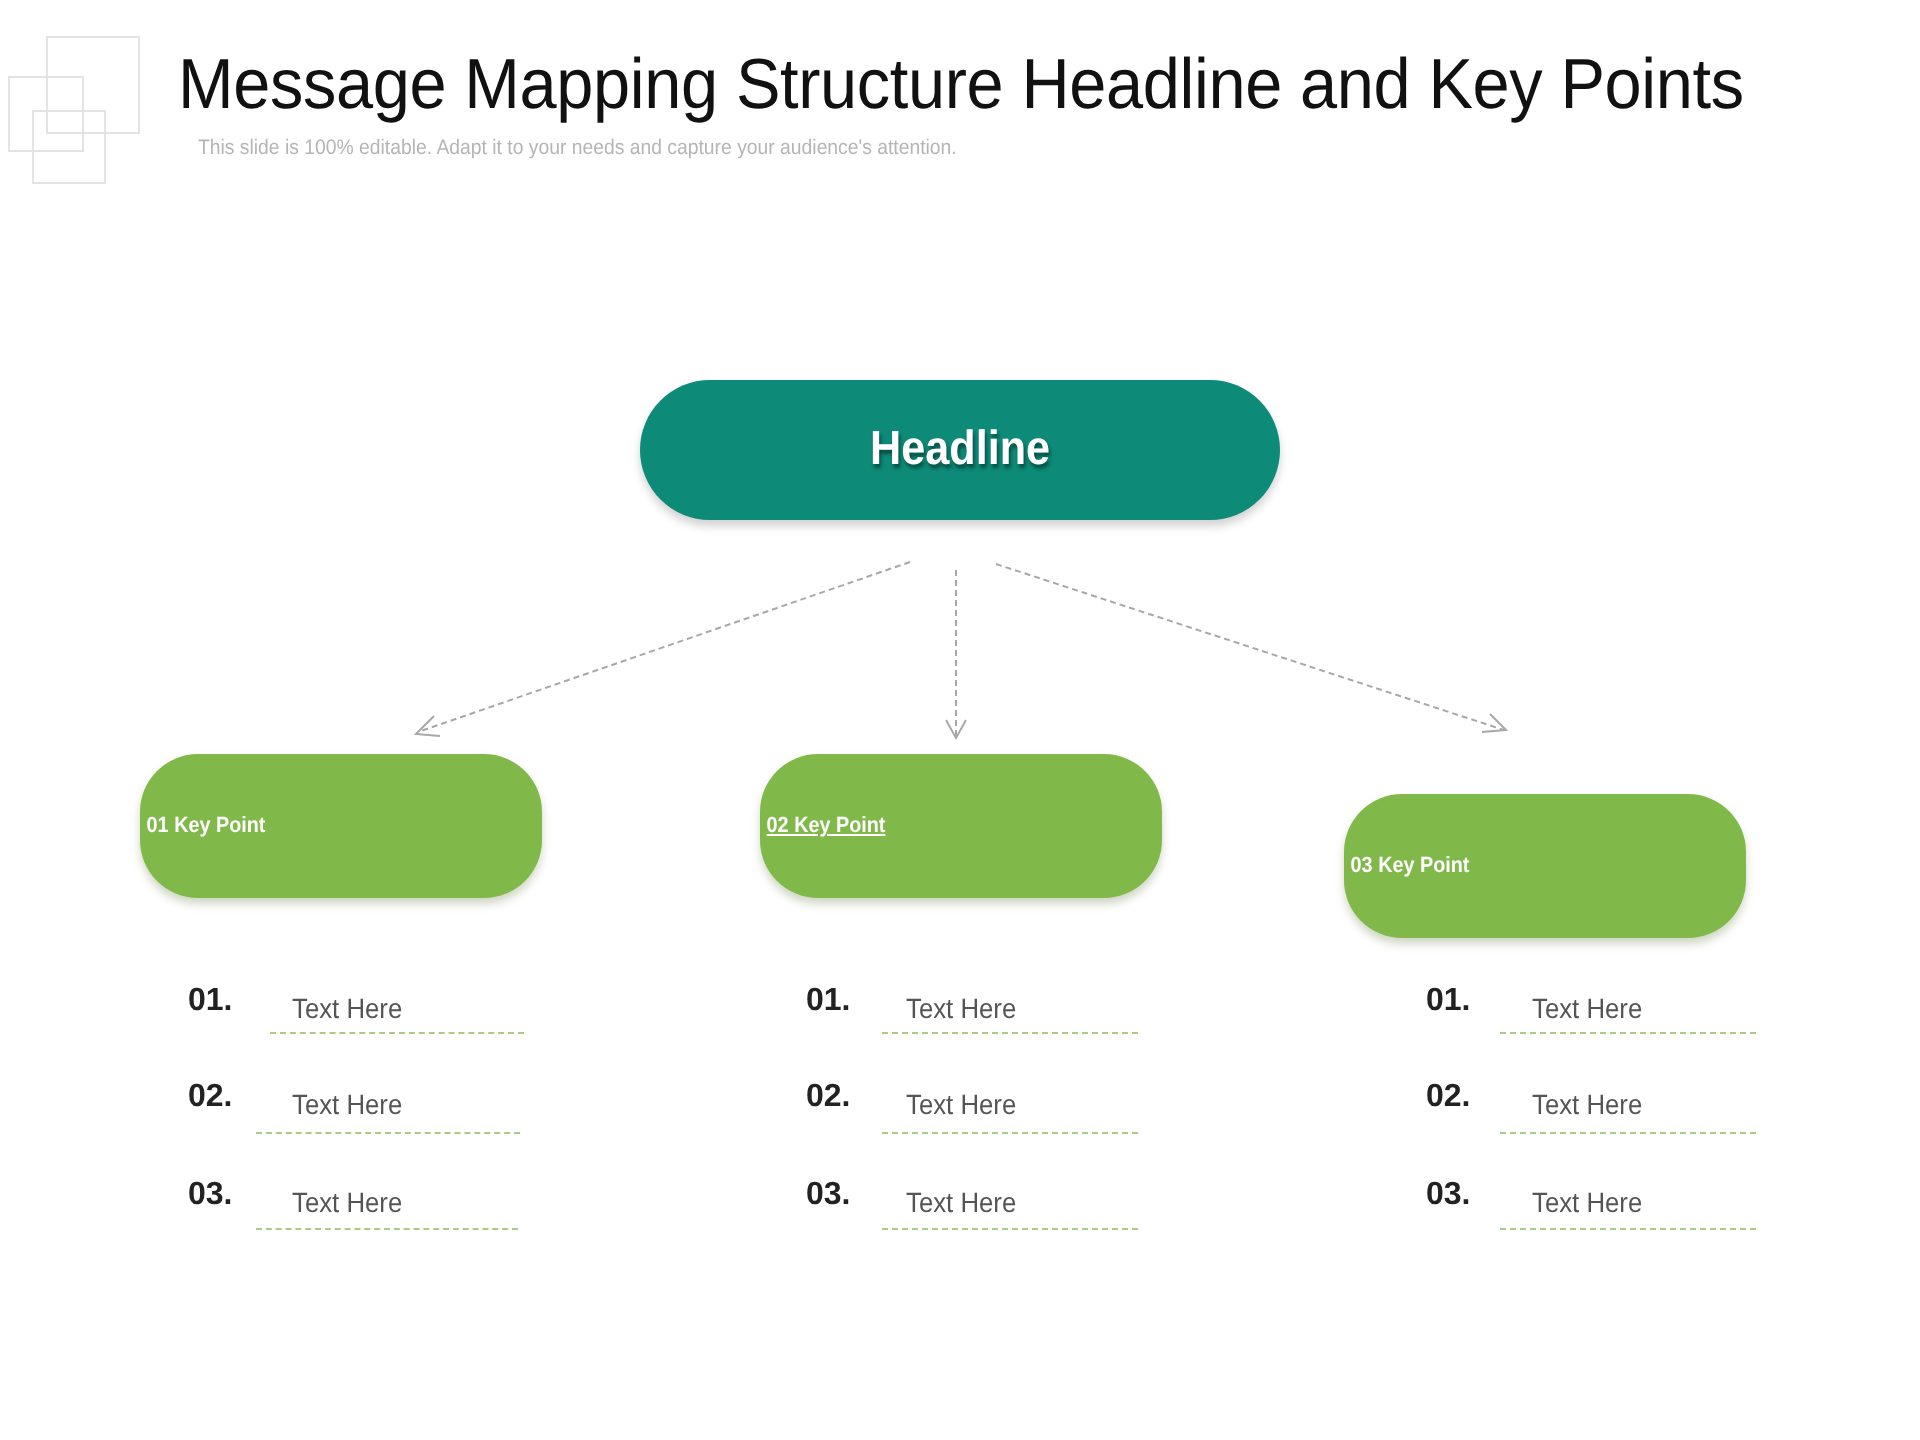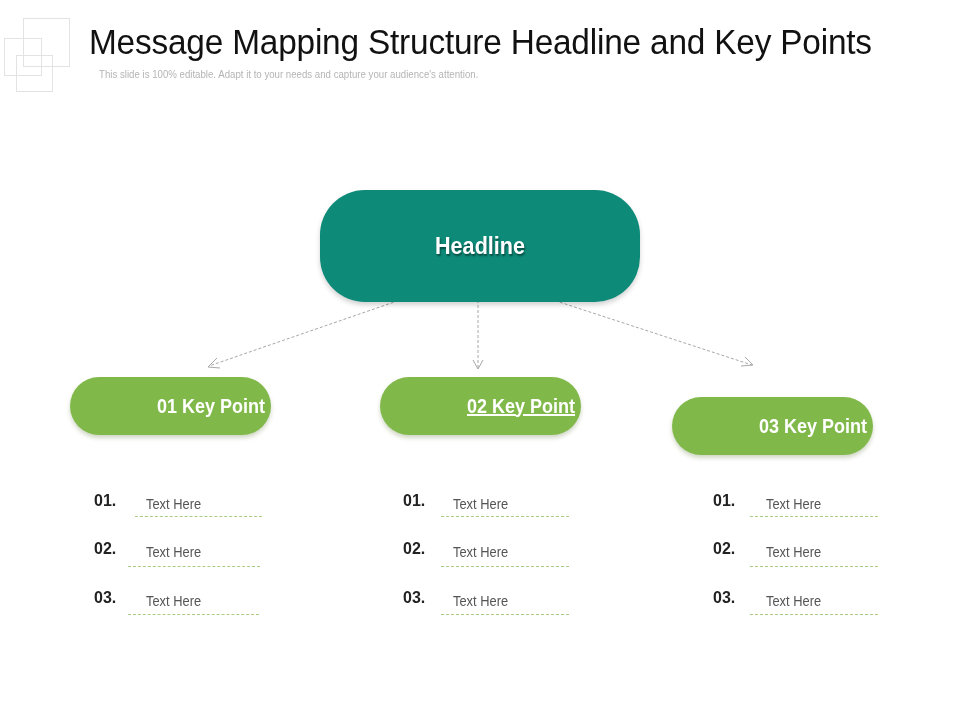--- a/index.html
+++ b/index.html
@@ -10,32 +10,32 @@
   .deco-sq { position:absolute; border:1px solid #e3e3e3; box-sizing:border-box; }
   .title {
     position:absolute; left:89px; top:22px; font-size:35.5px; color:#111;
     white-space:nowrap; letter-spacing:-0.2px; transform:scaleX(0.94); transform-origin:left top;
   }
   .subtitle {
     position:absolute; left:99px; top:68px; font-size:10.5px; color:#b5b5b5; white-space:nowrap;
     transform:scaleX(0.92); transform-origin:left top;
   }
   .headline {
-    position:absolute; left:320px; top:190px; width:320px; height:112px; border-radius:45px;
+    position:absolute; left:320px; top:190px; width:320px; height:70px; border-radius:45px;
     background:#0d8a78; display:flex; align-items:center; justify-content:center;
     box-shadow:0 3px 5px rgba(0,0,0,0.18);
     color:#fff; font-weight:bold; font-size:24px; text-shadow:1px 2px 2px rgba(0,0,0,0.45);
   }
   .headline span { transform:scaleX(0.9); display:inline-block; }
   svg.arrows { position:absolute; left:0; top:0; }
   .kp {
-    position:absolute; top:377px; width:201px; height:58px; border-radius:29px;
-    background:#80b94a; display:flex; align-items:center; justify-content:flex-end;
+    position:absolute; top:377px; width:201px; height:72px; border-radius:29px;
+    background:#80b94a; display:flex; align-items:center; justify-content:flex-start;
     box-shadow:0 3px 4px rgba(120,140,90,0.35);
-    color:#fff; font-weight:bold; font-size:20px;
+    color:#fff; font-weight:bold; font-size:11px;
   }
   .kp span { transform:scaleX(0.9); display:inline-block; }
   .item { position:absolute; height:30px;margin-top:24px; }
   .item .n {
     position:absolute; left:0; top:0; font-weight:bold; font-size:16px; color:#222;
   }
   .item .t {
     position:absolute; top:4px; font-size:14px; color:#555; white-space:nowrap;
     transform:scaleX(0.92); transform-origin:left top;
   }

